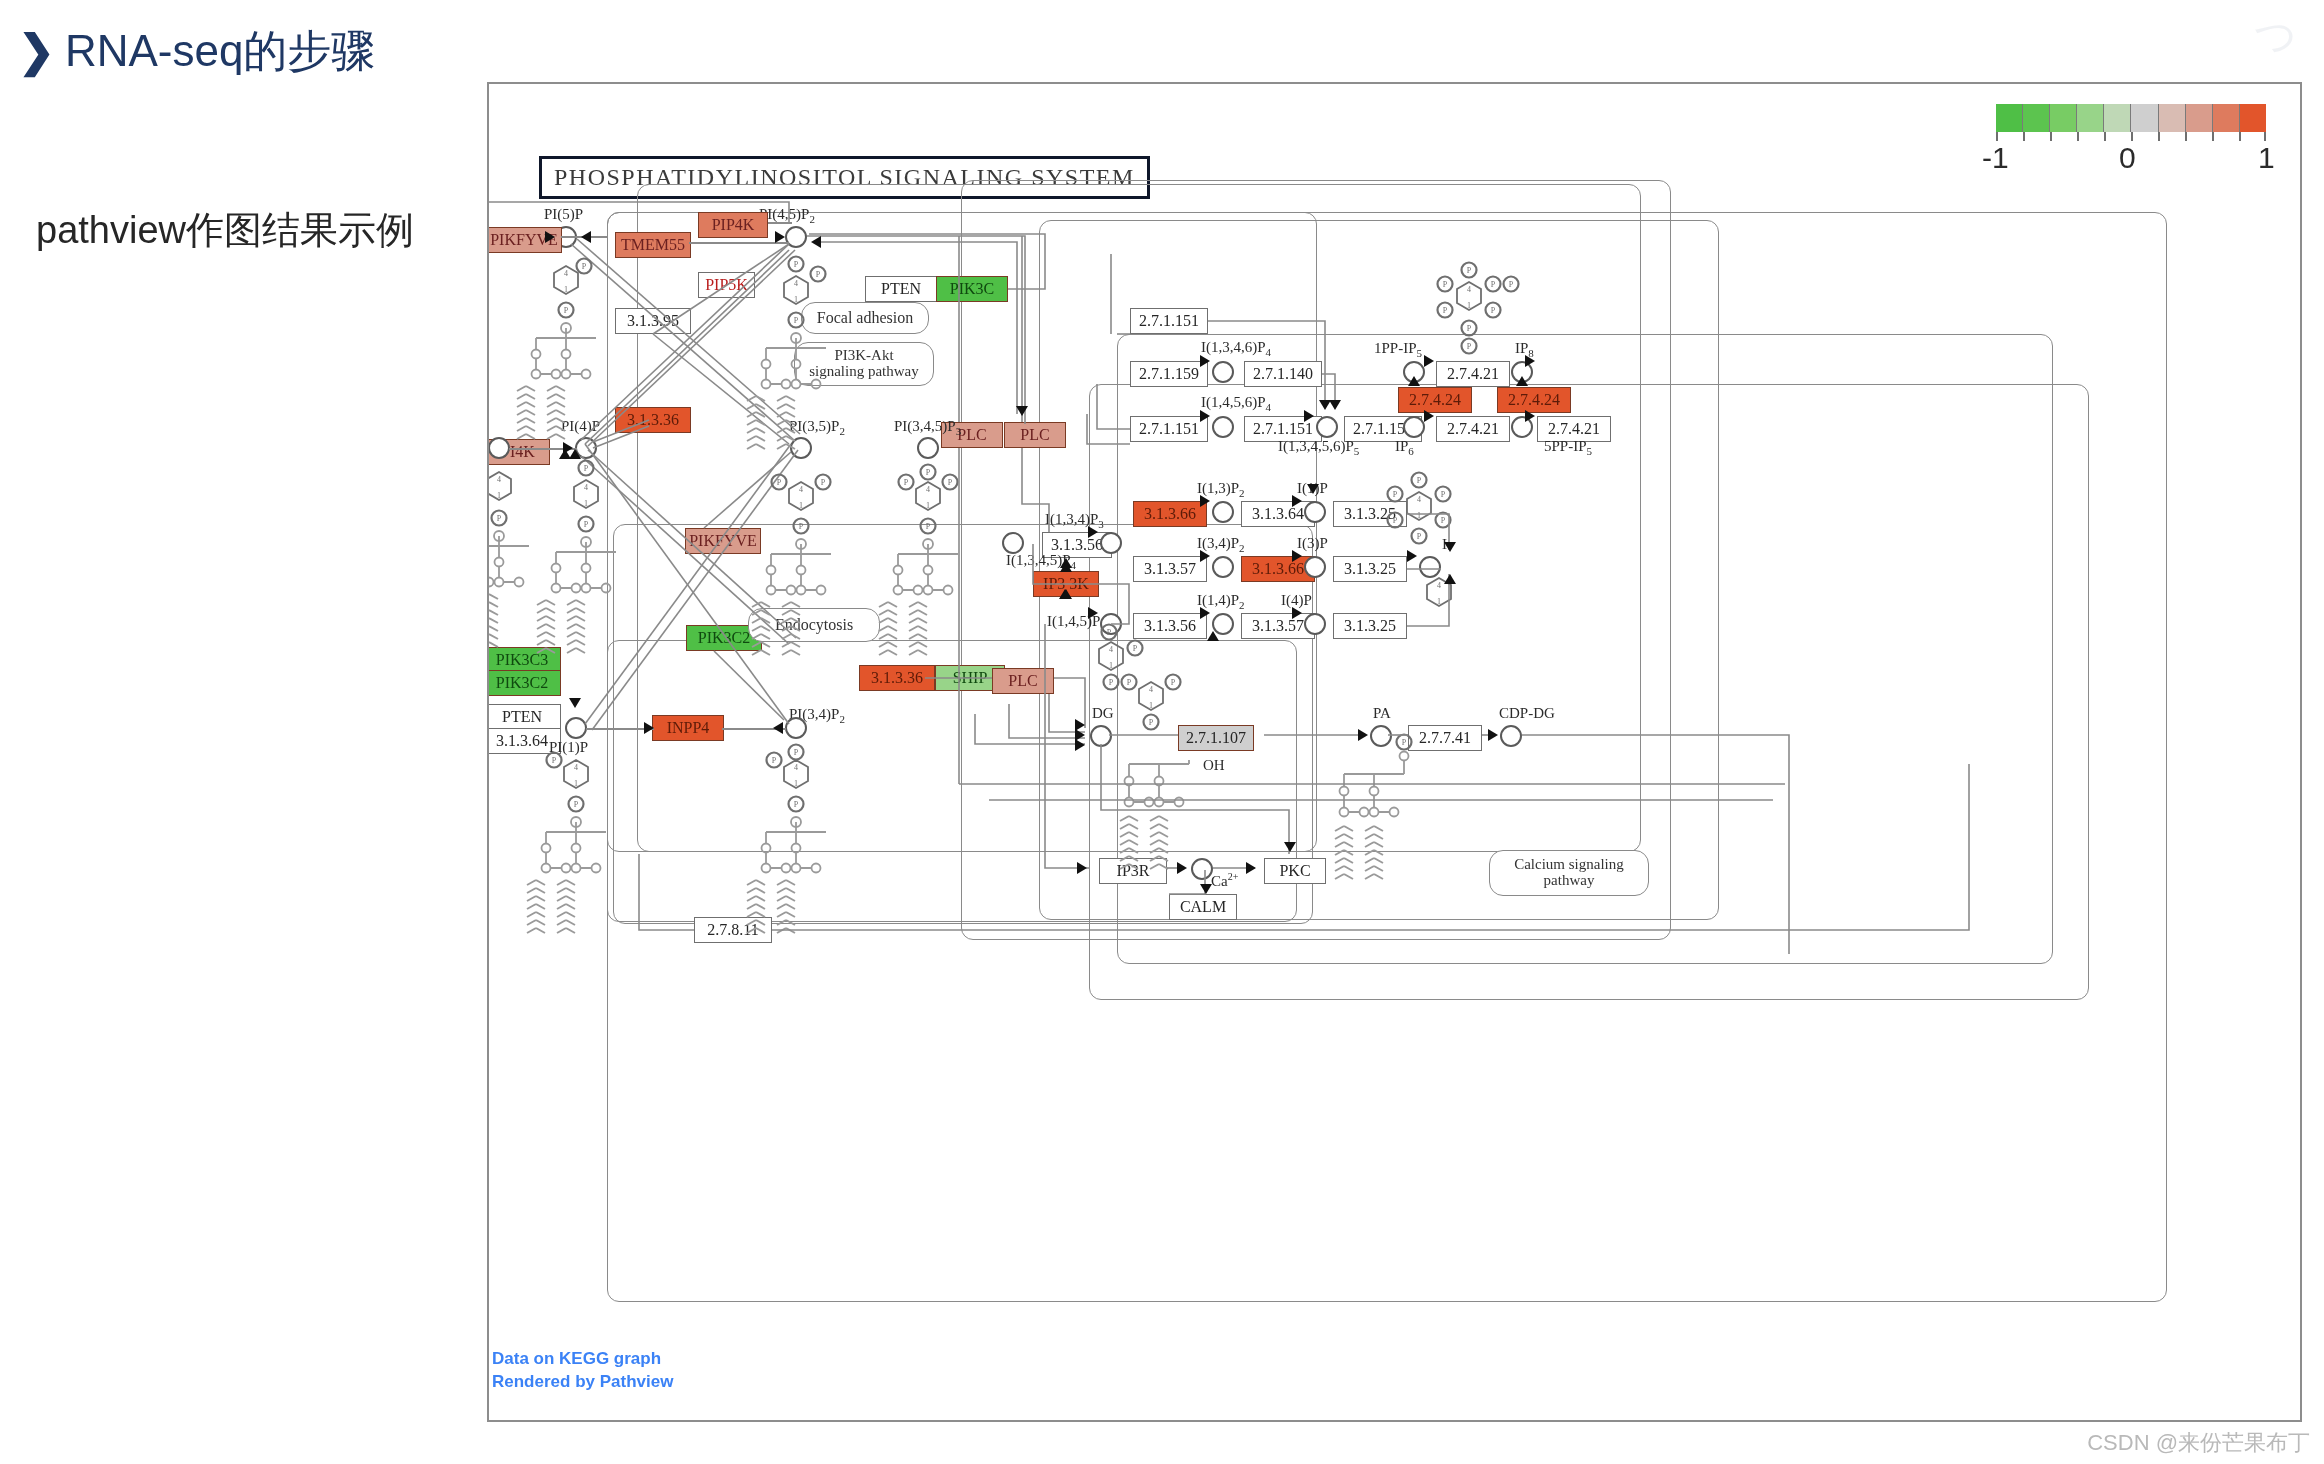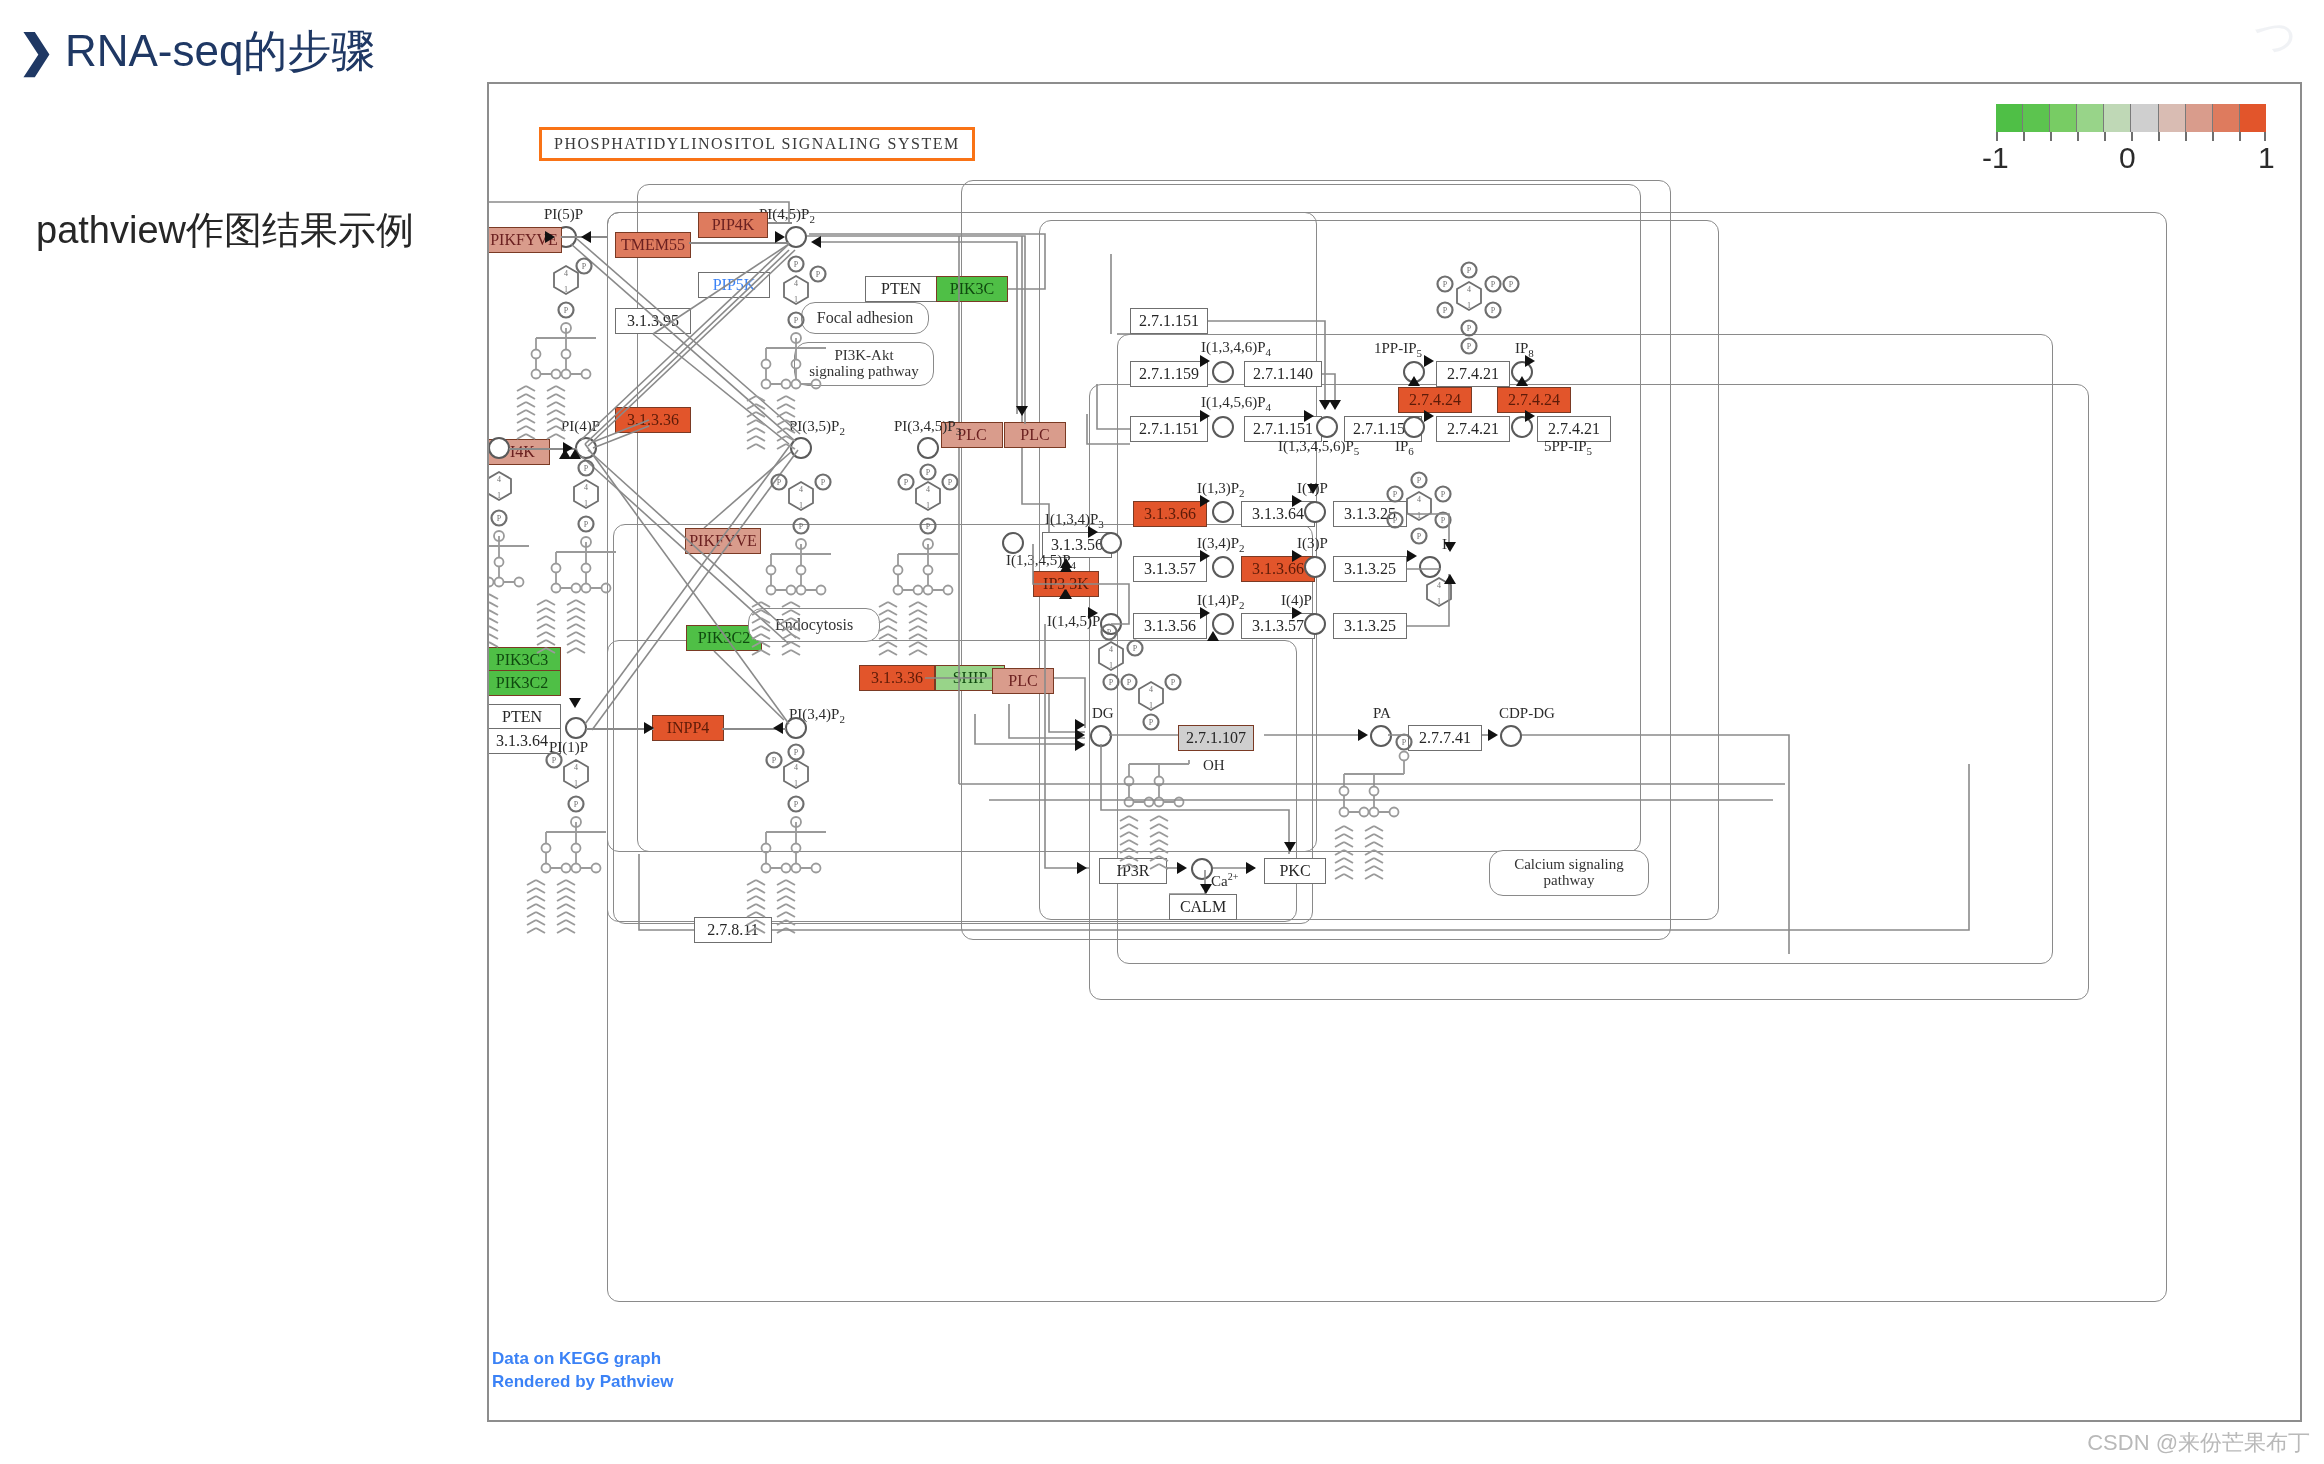--- a/index.html
+++ b/index.html
@@ -41,24 +41,24 @@
     border:2px solid #8d8d8d;
     box-sizing:border-box;
     overflow:hidden;
   }
   #pathway-inner { position:absolute; inset:0; }
 
   
   .abs { position:absolute; box-sizing:border-box; }
 
   .ktitle {
-    border:3px solid #f97316; background:#ffffff;
+    border:3px solid #0f172a; background:#ffffff;
     font-family:"Liberation Serif", serif;
-    font-size:16px; letter-spacing:1.5px; color:#3a3a3a;
-    padding:5px 12px; white-space:nowrap;
+    font-size:24px; letter-spacing:1.5px; color:#3a3a3a;
+    padding:5px 12px; white-space:nowrap;margin-top:29px;
   }
 
   
   .gbox {
     border:1px solid #6f6f6f;
     font-family:"Liberation Serif", serif;
     font-size:16px; color:#262626;
     text-align:center; line-height:1;
     display:flex; align-items:center; justify-content:center;
     white-space:nowrap; background:#ffffff;
@@ -192,21 +192,21 @@
 
   <div class="abs clabel" style="left:270px; top:122px;">PI(4,5)P<sub>2</sub></div>
   <div class="abs cnode" style="left:296px; top:142px;"></div>
 
   <div class="abs gbox" style="left: -3px; top: 143px; width: 76px; background: rgb(217, 156, 140); color: rgb(107, 32, 32); border-color: rgb(122, 58, 36);">PIKFYVE</div>
 
   <div class="abs gbox" style="left: 126px; top: 148px; width: 76px; background: rgb(222, 123, 94); color: rgb(107, 32, 32); border-color: rgb(122, 58, 36);">TMEM55</div>
 
   <div class="abs gbox" style="left: 209px; top: 128px; width: 70px; background: rgb(222, 123, 94); color: rgb(107, 32, 32); border-color: rgb(122, 58, 36);">PIP4K</div>
 
-  <div class="abs gbox" style="left: 209px; top: 188px; width: 72px; background: rgb(255, 255, 255); color: #3b82f6; border-color: rgb(111, 111, 111);">PIP5K</div>
+  <div class="abs gbox" style="left: 209px; top: 188px; width: 57px; background: rgb(255, 255, 255); color: #b91c1c; border-color: rgb(111, 111, 111);">PIP5K</div>
 
   <div class="abs gbox" style="left: 376px; top: 192px; width: 72px; background: rgb(255, 255, 255); color: rgb(38, 38, 38); border-color: rgb(111, 111, 111);">PTEN</div>
 
   <div class="abs gbox" style="left: 447px; top: 192px; width: 72px; background: rgb(79, 191, 70); color: rgb(15, 74, 15); border-color: rgb(122, 58, 36);">PIK3C</div>
 
   <div class="abs gbox" style="left: 126px; top: 224px; width: 76px; background: rgb(255, 255, 255); color: rgb(38, 38, 38); border-color: rgb(111, 111, 111);">3.1.3.95</div>
 
   <div class="abs gbox" style="left: 126px; top: 323px; width: 76px; background: rgb(226, 85, 43); color: rgb(93, 27, 8); border-color: rgb(122, 58, 36);">3.1.3.36</div>
 
   <div class="abs gbox" style="left: -3px; top: 355px; width: 64px; background: rgb(217, 156, 140); color: rgb(107, 32, 32); border-color: rgb(122, 58, 36);">PI4K</div>

